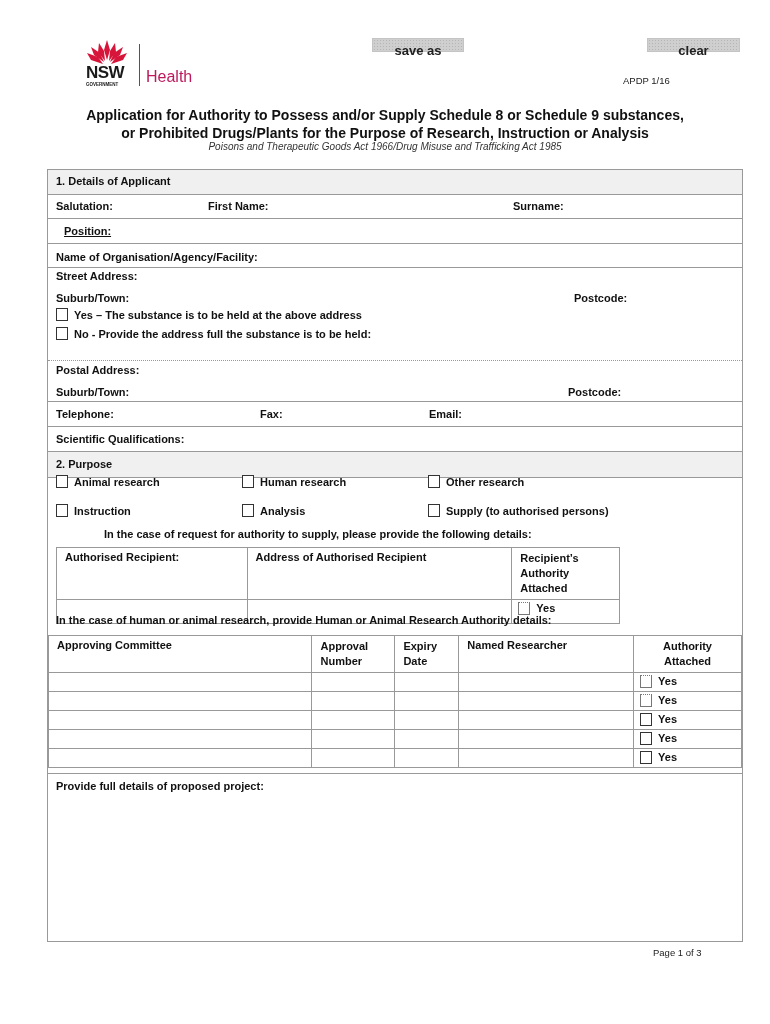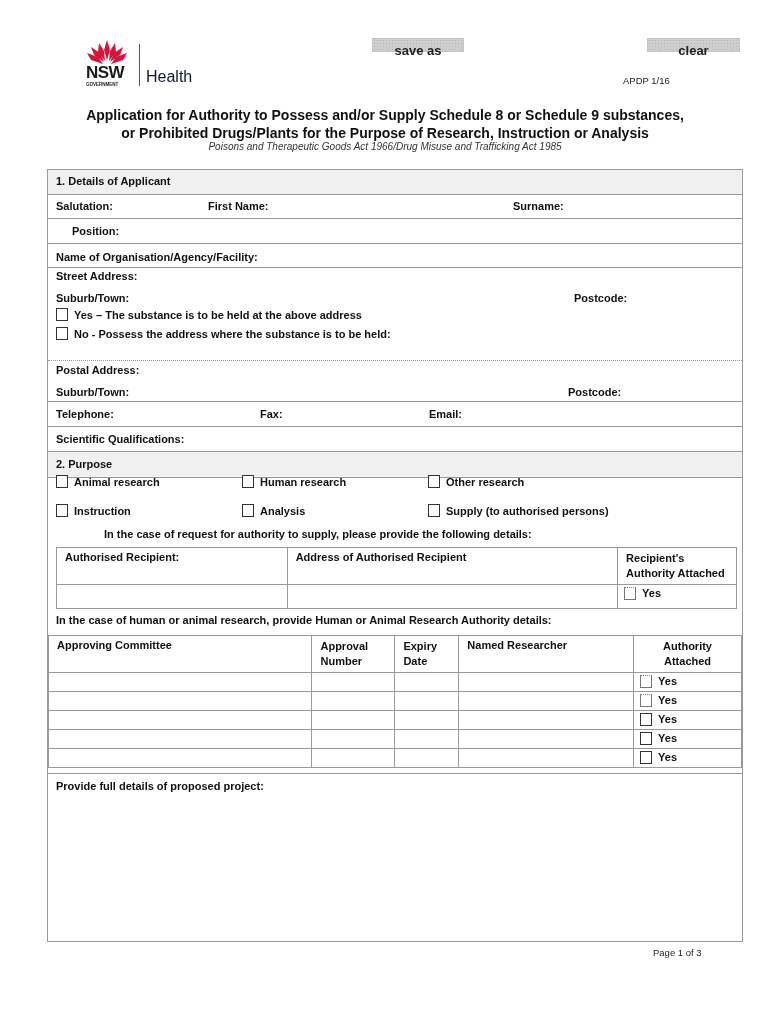--- a/index.html
+++ b/index.html
@@ -5,21 +5,21 @@
   * { box-sizing: border-box; margin: 0; padding: 0; }
   html, body { width: 770px; height: 1024px; background: #ffffff; overflow: hidden; }
   body { position: relative; font-family: "Liberation Sans", sans-serif; color: #111; font-size: 11.5px; }
 
   
   .logo { position: absolute; left: 84px; top: 38px; width: 130px; height: 52px; }
   .logo .flower { position: absolute; left: 2px; top: 0; width: 42px; height: 28px; }
   .logo .nsw { position: absolute; left: 2px; top: 25px; font-weight: bold; font-size: 17px; letter-spacing: -0.5px; color: #1a1a1a; }
   .logo .gov { position: absolute; left: 2px; top: 44px; font-size: 4.5px; font-weight: bold; color: #1a1a1a; }
   .logo .divider { position: absolute; left: 55px; top: 6px; width: 1px; height: 42px; background: #555; }
-  .logo .health { position: absolute; left: 62px; top: 30px; font-size: 16px; color: #0f172a; }
+  .logo .health { position: absolute; left: 62px; top: 30px; font-size: 16px; color: #be185d; }
 
   .btn { position: absolute; top: 38px; height: 14px; background: #cfcfcf;
          background-image: radial-gradient(#b5b5b5 0.6px, transparent 0.7px);
          background-size: 3px 3px; border: 1px solid #c4c4c4;
          font-weight: bold; font-size: 13px; text-align: center; line-height: 23px; color: #222; cursor: pointer; }
   .btn-save { left: 372px; width: 92px; }
   .btn-clear { left: 647px; width: 93px; }
   .code { position: absolute; left: 623px; top: 75px; font-size: 9.5px; color: #222; }
 
   .title { position: absolute; left: 0; width: 770px; text-align: center; font-weight: bold; font-size: 14px; color: #111; }
@@ -81,35 +81,35 @@
     <span class="lbl" style="left:8px;top:5px;">1.  Details of Applicant</span>
   </div>
 
   <div class="row" style="top:25px;height:24px;">
     <span class="lbl" style="left:8px;top:5px;">Salutation:</span>
     <span class="lbl" style="left:160px;top:5px;">First Name:</span>
     <span class="lbl" style="left:465px;top:5px;">Surname:</span>
   </div>
 
   <div class="row" style="top:49px;height:25px;">
-    <span class="lbl" style="left:24px;top:6px;">Position:</span>
+    <span class="lbl" style="left:16px;top:6px;text-decoration:underline;">Position:</span>
   </div>
 
   <div class="row" style="top:74px;height:24px;">
     <span class="lbl" style="left:8px;top:7px;">Name of Organisation/Agency/Facility:</span>
   </div>
 
   <div class="row dotted" style="top:98px;height:93px;">
     <span class="lbl" style="left:8px;top:2px;">Street Address:</span>
     <span class="lbl" style="left:8px;top:24px;">Suburb/Town:</span>
     <span class="lbl" style="left:526px;top:24px;">Postcode:</span>
     <div class="cb" style="left:8px;top:40px;"></div>
     <span class="lbl" style="left:26px;top:41px;">Yes – The substance is to be held at the above address</span>
     <div class="cb" style="left:8px;top:59px;"></div>
-    <span class="lbl" style="left:26px;top:60px;">No -  Possess the address where the substance is to be held:</span>
+    <span class="lbl" style="left:26px;top:60px;">No -  Provide the address full the substance is to be held:</span>
   </div>
 
   <div class="row" style="top:191px;height:41px;">
     <span class="lbl" style="left:8px;top:3px;">Postal Address:</span>
     <span class="lbl" style="left:8px;top:25px;">Suburb/Town:</span>
     <span class="lbl" style="left:520px;top:25px;">Postcode:</span>
   </div>
 
   <div class="row" style="top:232px;height:25px;">
     <span class="lbl" style="left:8px;top:6px;">Telephone:</span>
@@ -135,21 +135,21 @@
 
     <div class="cb" style="left:8px;top:37px;"></div>
     <span class="lbl" style="left:26px;top:38px;">Instruction</span>
     <div class="cb" style="left:194px;top:37px;"></div>
     <span class="lbl" style="left:212px;top:38px;">Analysis</span>
     <div class="cb" style="left:380px;top:37px;"></div>
     <span class="lbl" style="left:398px;top:38px;">Supply (to authorised persons)</span>
 
     <span class="lbl" style="left:8px;top:61px;padding-left:48px;">In the case of request for authority to supply, please provide the following details:</span>
 
-    <table class="grid" style="left:8px;top:80px;width:681px;">
+    <table class="grid" style="left:8px;top:80px;width:564px;">
       <tbody>
           <tr style="height:36px;">
         <td style="width:231px;">Authorised Recipient:</td>
         <td style="width:331px;">Address of Authorised Recipient</td>
         <td style="width:119px;line-height:15px;">Recipient’s Authority Attached</td>
       </tr>
       <tr style="height:24px;">
         <td></td>
         <td></td>
         <td class="yescell">

